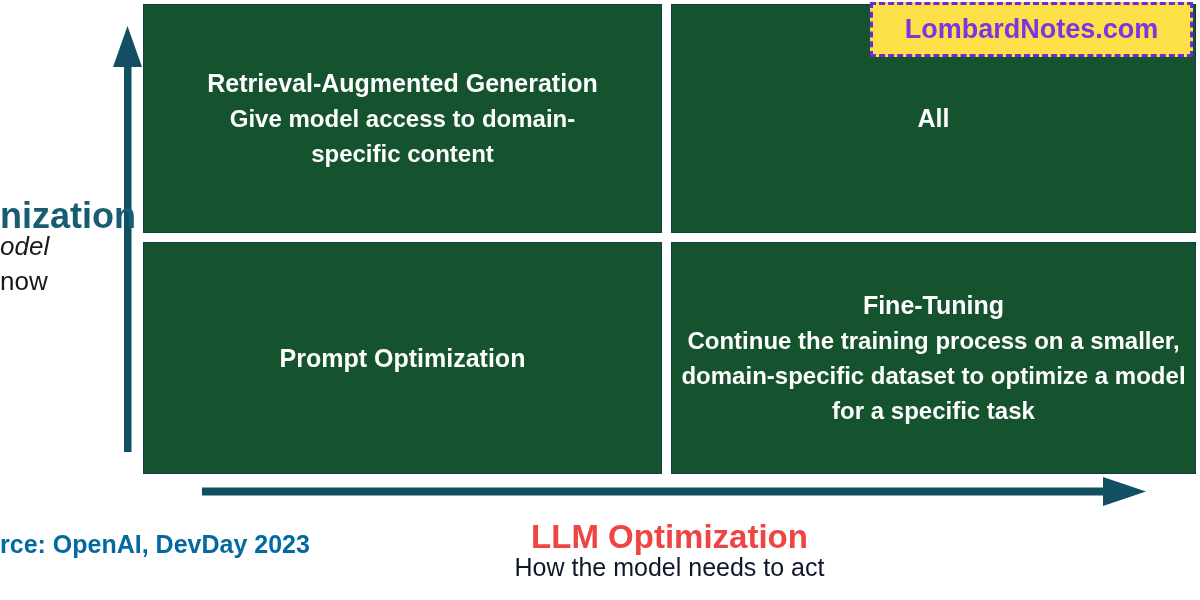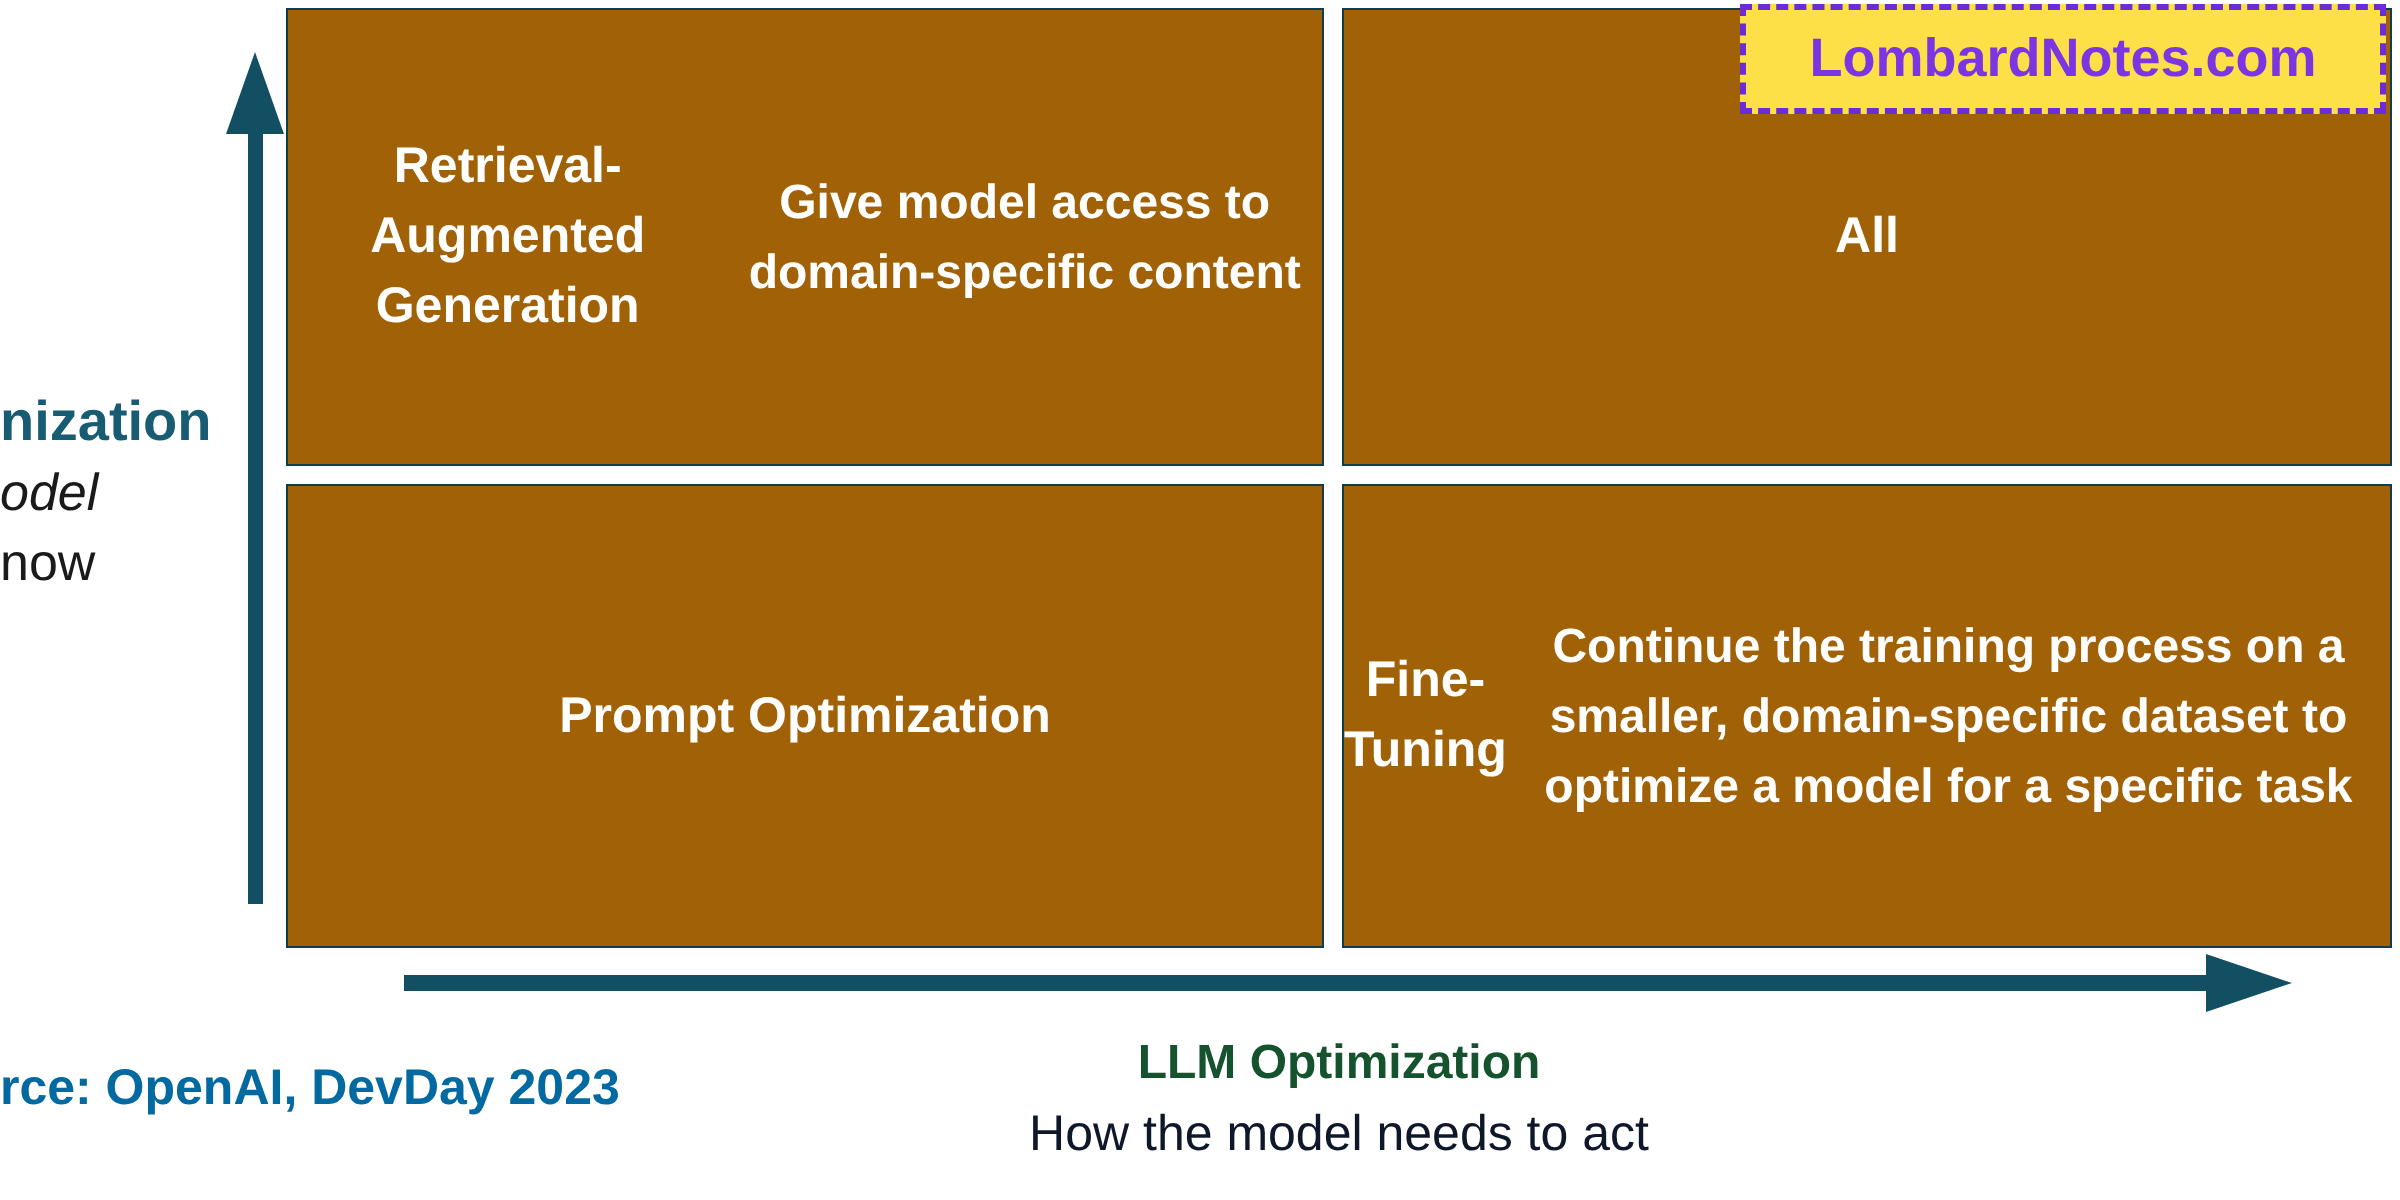--- a/index.html
+++ b/index.html
@@ -23,25 +23,25 @@
     top: 4px;
     width: 1053px;
     height: 470px;
     display: grid;
     grid-template-columns: 519px 1fr;
     grid-template-rows: 229px 1fr;
     gap: 9px;
     background: #ffffff;
   }
   .quad {
-    background: #a16207;
+    background: #14532d;
     border: 1px solid #0E3D4E;
     color: #ffffff;
     display: flex;
-    flex-direction: row;
+    flex-direction: column;
     justify-content: center;
     align-items: center;
     text-align: center;
     font-size: 24px;
     line-height: 35px;
   }
   .quad .q-title {
     font-weight: 700;
     font-size: 25px;
   }
@@ -61,37 +61,37 @@
     position: absolute;
     left: 0;
     white-space: nowrap;
     font-size: 26px;
     color: #1a1a1a;
   }
   #y-frag-label {
     top: 195px;
     font-weight: 700;
     color: #175C72;
-    font-size: 28px;
+    font-size: 36px;
   }
   #y-frag-line2 { top: 231px; font-style: italic; }
   #y-frag-line3 { top: 266px; }
 
   
   .x-axis-text {
     position: absolute;
     left: 143px;
     width: 1053px;
     text-align: center;
   }
   #x-label {
     top: 518px;
     font-weight: 700;
-    font-size: 24px;
-    color: #14532d;
+    font-size: 33px;
+    color: #ef4444;
   }
   #x-desc {
     top: 553px;
     font-size: 25px;
     color: #0f172a;
   }
 
   
   #source {
     position: absolute;

